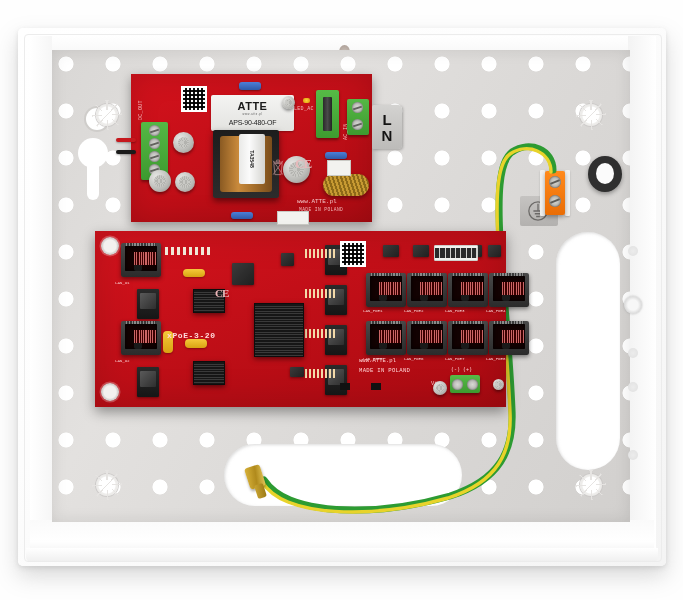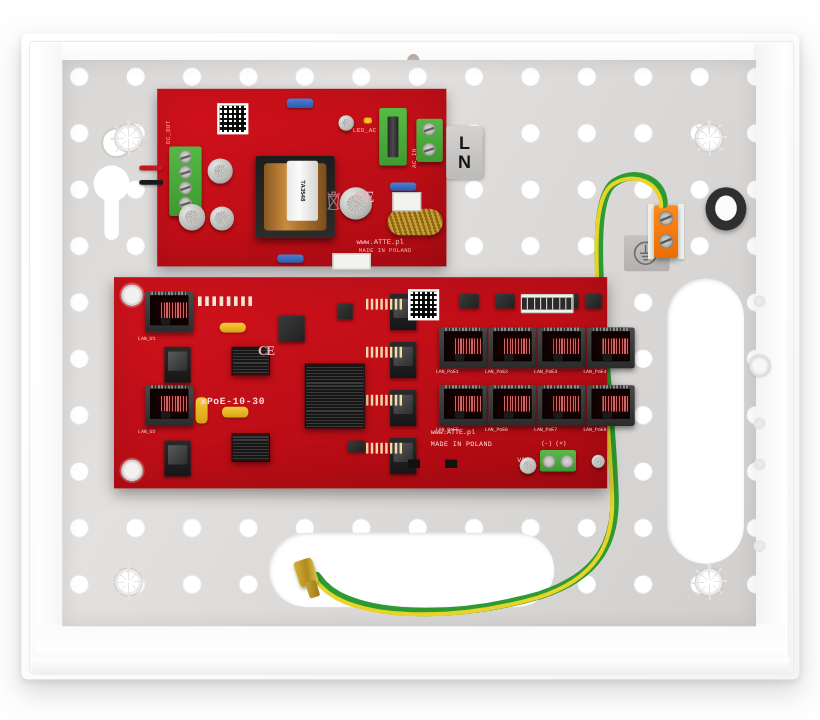--- a/index.html
+++ b/index.html
@@ -313,20 +313,25 @@
   <div class="dimple" style="left:628px;top:382px;"></div>
   <div class="dimple" style="left:628px;top:450px;"></div>
   <div class="dimple" style="left:628px;top:246px;"></div>
 
   <div class="grommet"></div>
 
   <div class="psu">
 
     <div class="qr"></div>
 
+    <div class="psu-label">
+      <div class="psu-brand">ATTE</div>
+      <div class="psu-brand-sub">www.atte.pl</div>
+      <div class="psu-model">APS-90-480-OF</div>
+    </div>
 
     <div class="term-green dc-out">
       <div class="scr" style="left:8px;top:3px;"></div>
       <div class="scr" style="left:8px;top:16px;"></div>
       <div class="scr" style="left:8px;top:29px;"></div>
       <div class="scr" style="left:8px;top:42px;"></div>
     </div>
     <div class="psu-txt rot90" style="left:7px;top:46px;">DC_OUT</div>
 
     <div class="fuse"></div>
@@ -567,21 +572,21 @@
         <i></i>
         <i></i>
     </div>
 
     <div class="qr2"></div>
 
     <div class="yel" style="left:88px;top:38px;width:22px;height:8px;"></div>
     <div class="yel" style="left:68px;top:100px;width:10px;height:22px;"></div>
     <div class="yel" style="left:90px;top:108px;width:22px;height:9px;"></div>
 
-    <div class="model-txt">xPoE-10-30</div>
+    <div class="model-txt">xPoE-3-20</div>
     <div class="poe-ce">CE</div>
     <div class="poe-web">www.ATTE.pl</div>
     <div class="poe-made">MADE IN POLAND</div>
 
     <div class="vin-lbl">(-) (+)</div>
     <div class="vin-term">
         <i></i>
         <i></i>
       </div>
     <div class="portlabel" style="left:336px;top:150px;font-size:5.4px;">Vin</div>

